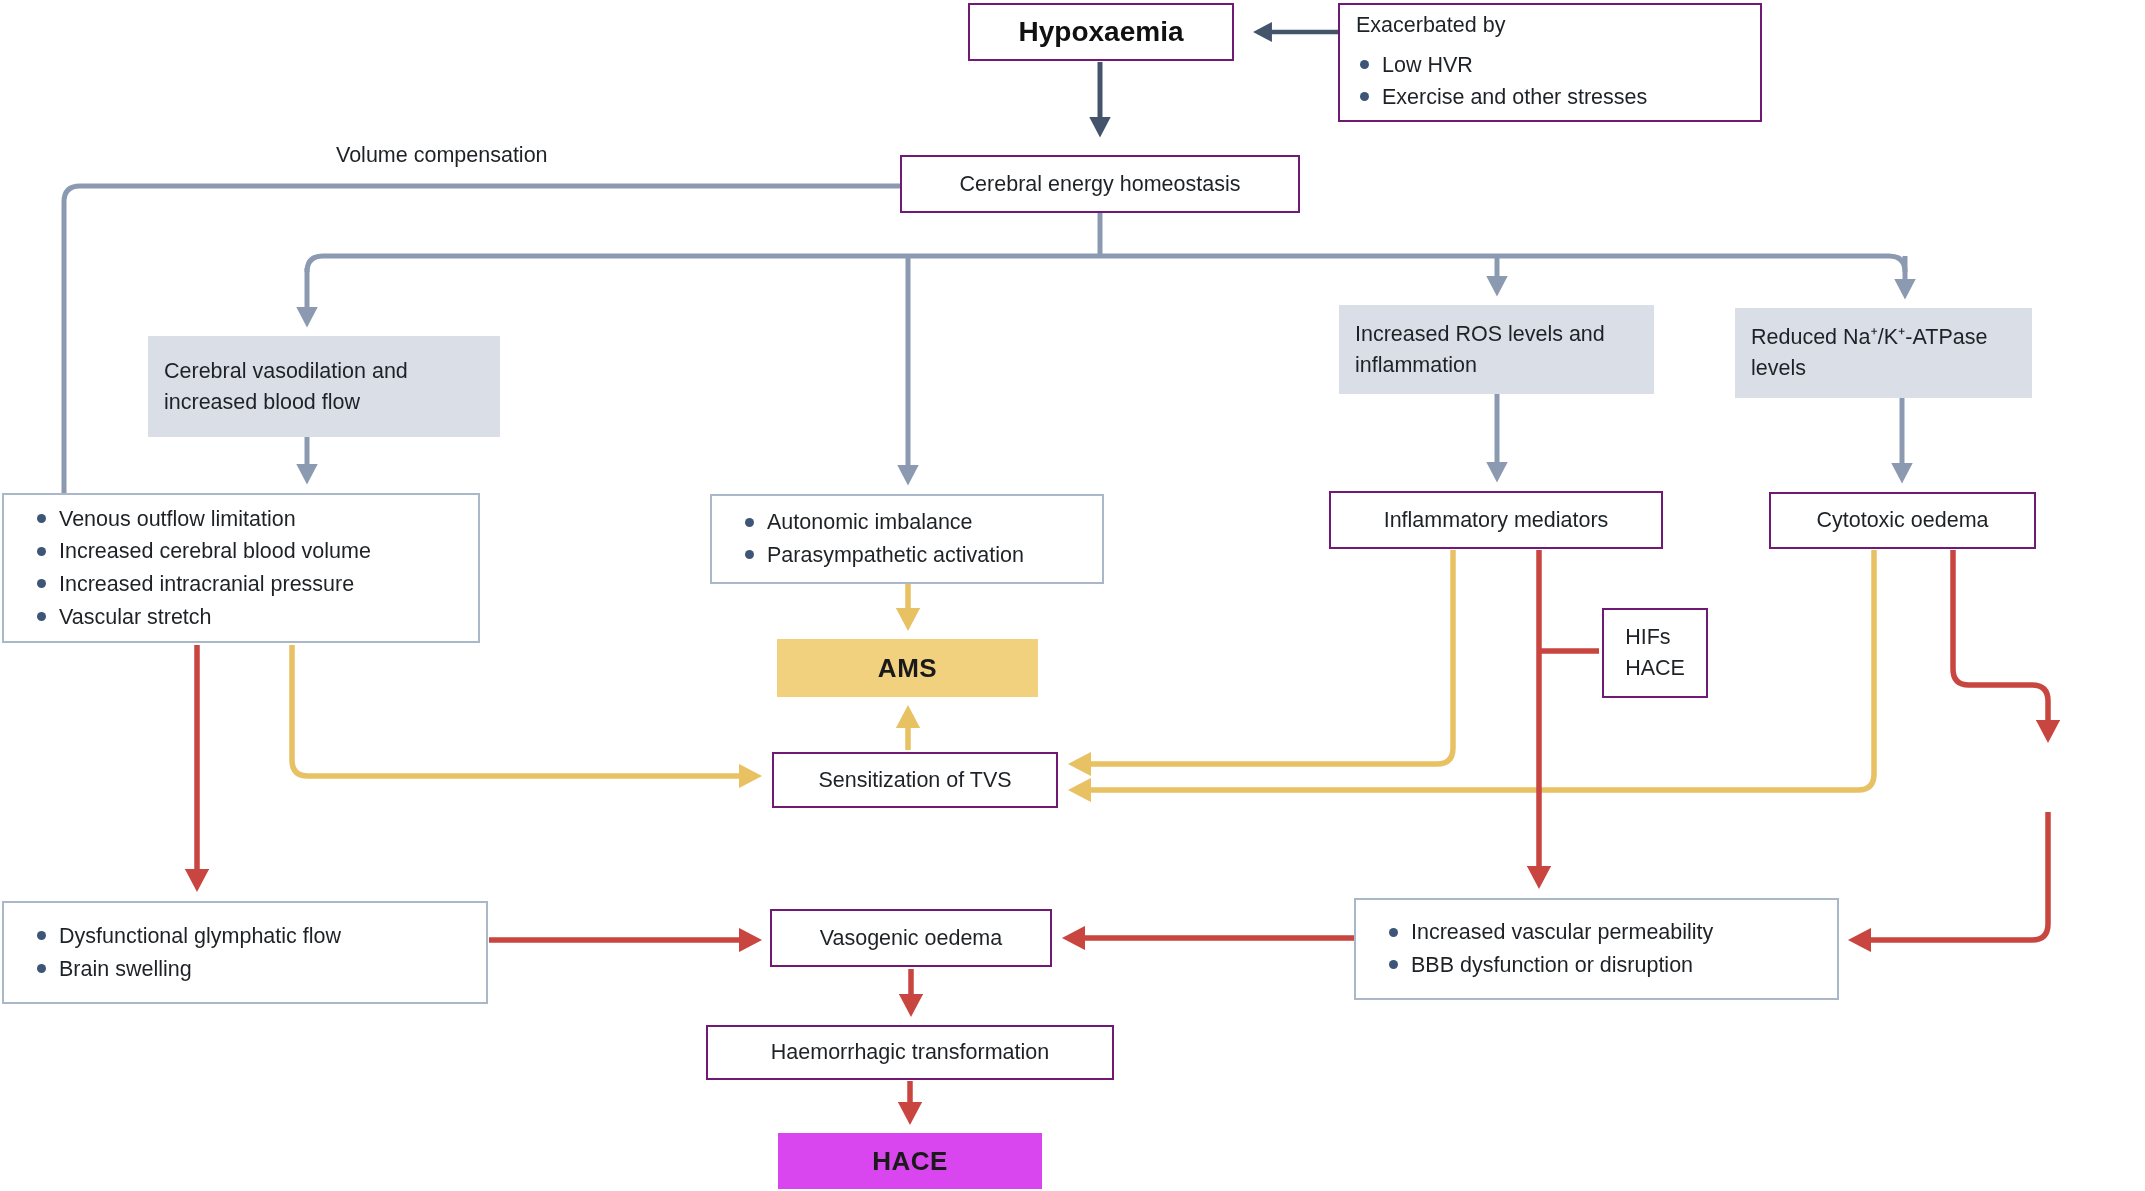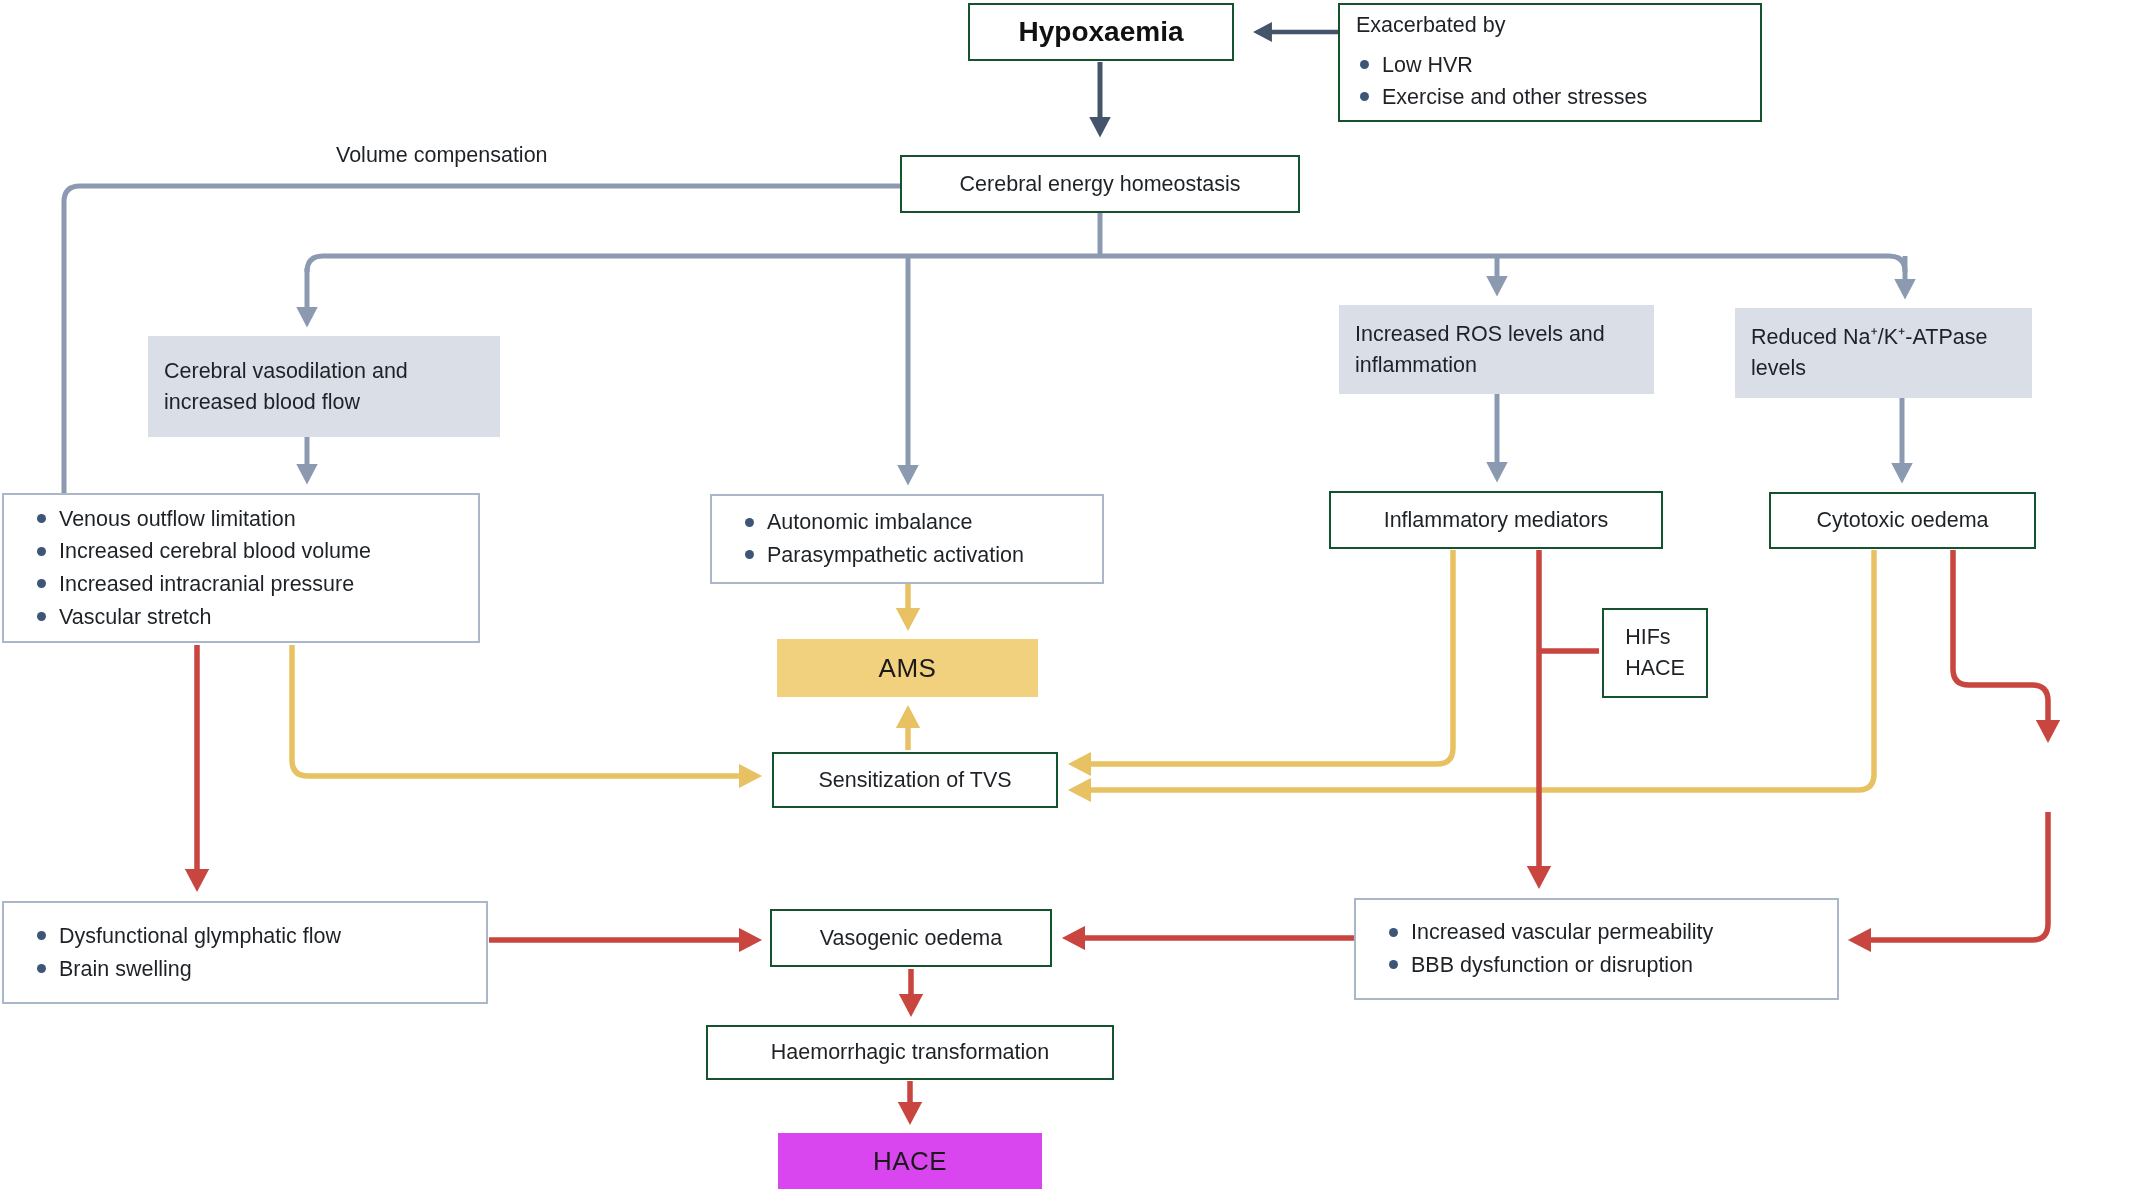--- a/index.html
+++ b/index.html
@@ -15,36 +15,36 @@
   .node{
     position:absolute;
     box-sizing:border-box;
     font-size:21.5px;
     line-height:1.42;
     display:flex;
     align-items:center;
   }
   .box{
     background:#ffffff;
-    border:2px solid #14532d;
+    border:2px solid #701a75;
     justify-content:center;
     text-align:center;
     align-items:center;
   }
   .fillbox{
     background:#d9dee7;
     border:none;
     justify-content:flex-start;
     text-align:left;
     padding:10px 16px;
   }
   .accent{
     border:none;
     justify-content:center;
-    font-weight:normal;
+    font-weight:bold;
     font-size:26px;
     letter-spacing:0.5px;
     color:#1a1a1a;
   }
   .ams-fill{background:#f1d17e;}
   .hace-fill{background:#d946ef;}
   .title-big{font-weight:bold;font-size:28px;color:#111;}
   .listbox{
     background:#ffffff;
     border:2px solid #a9b7c9;

